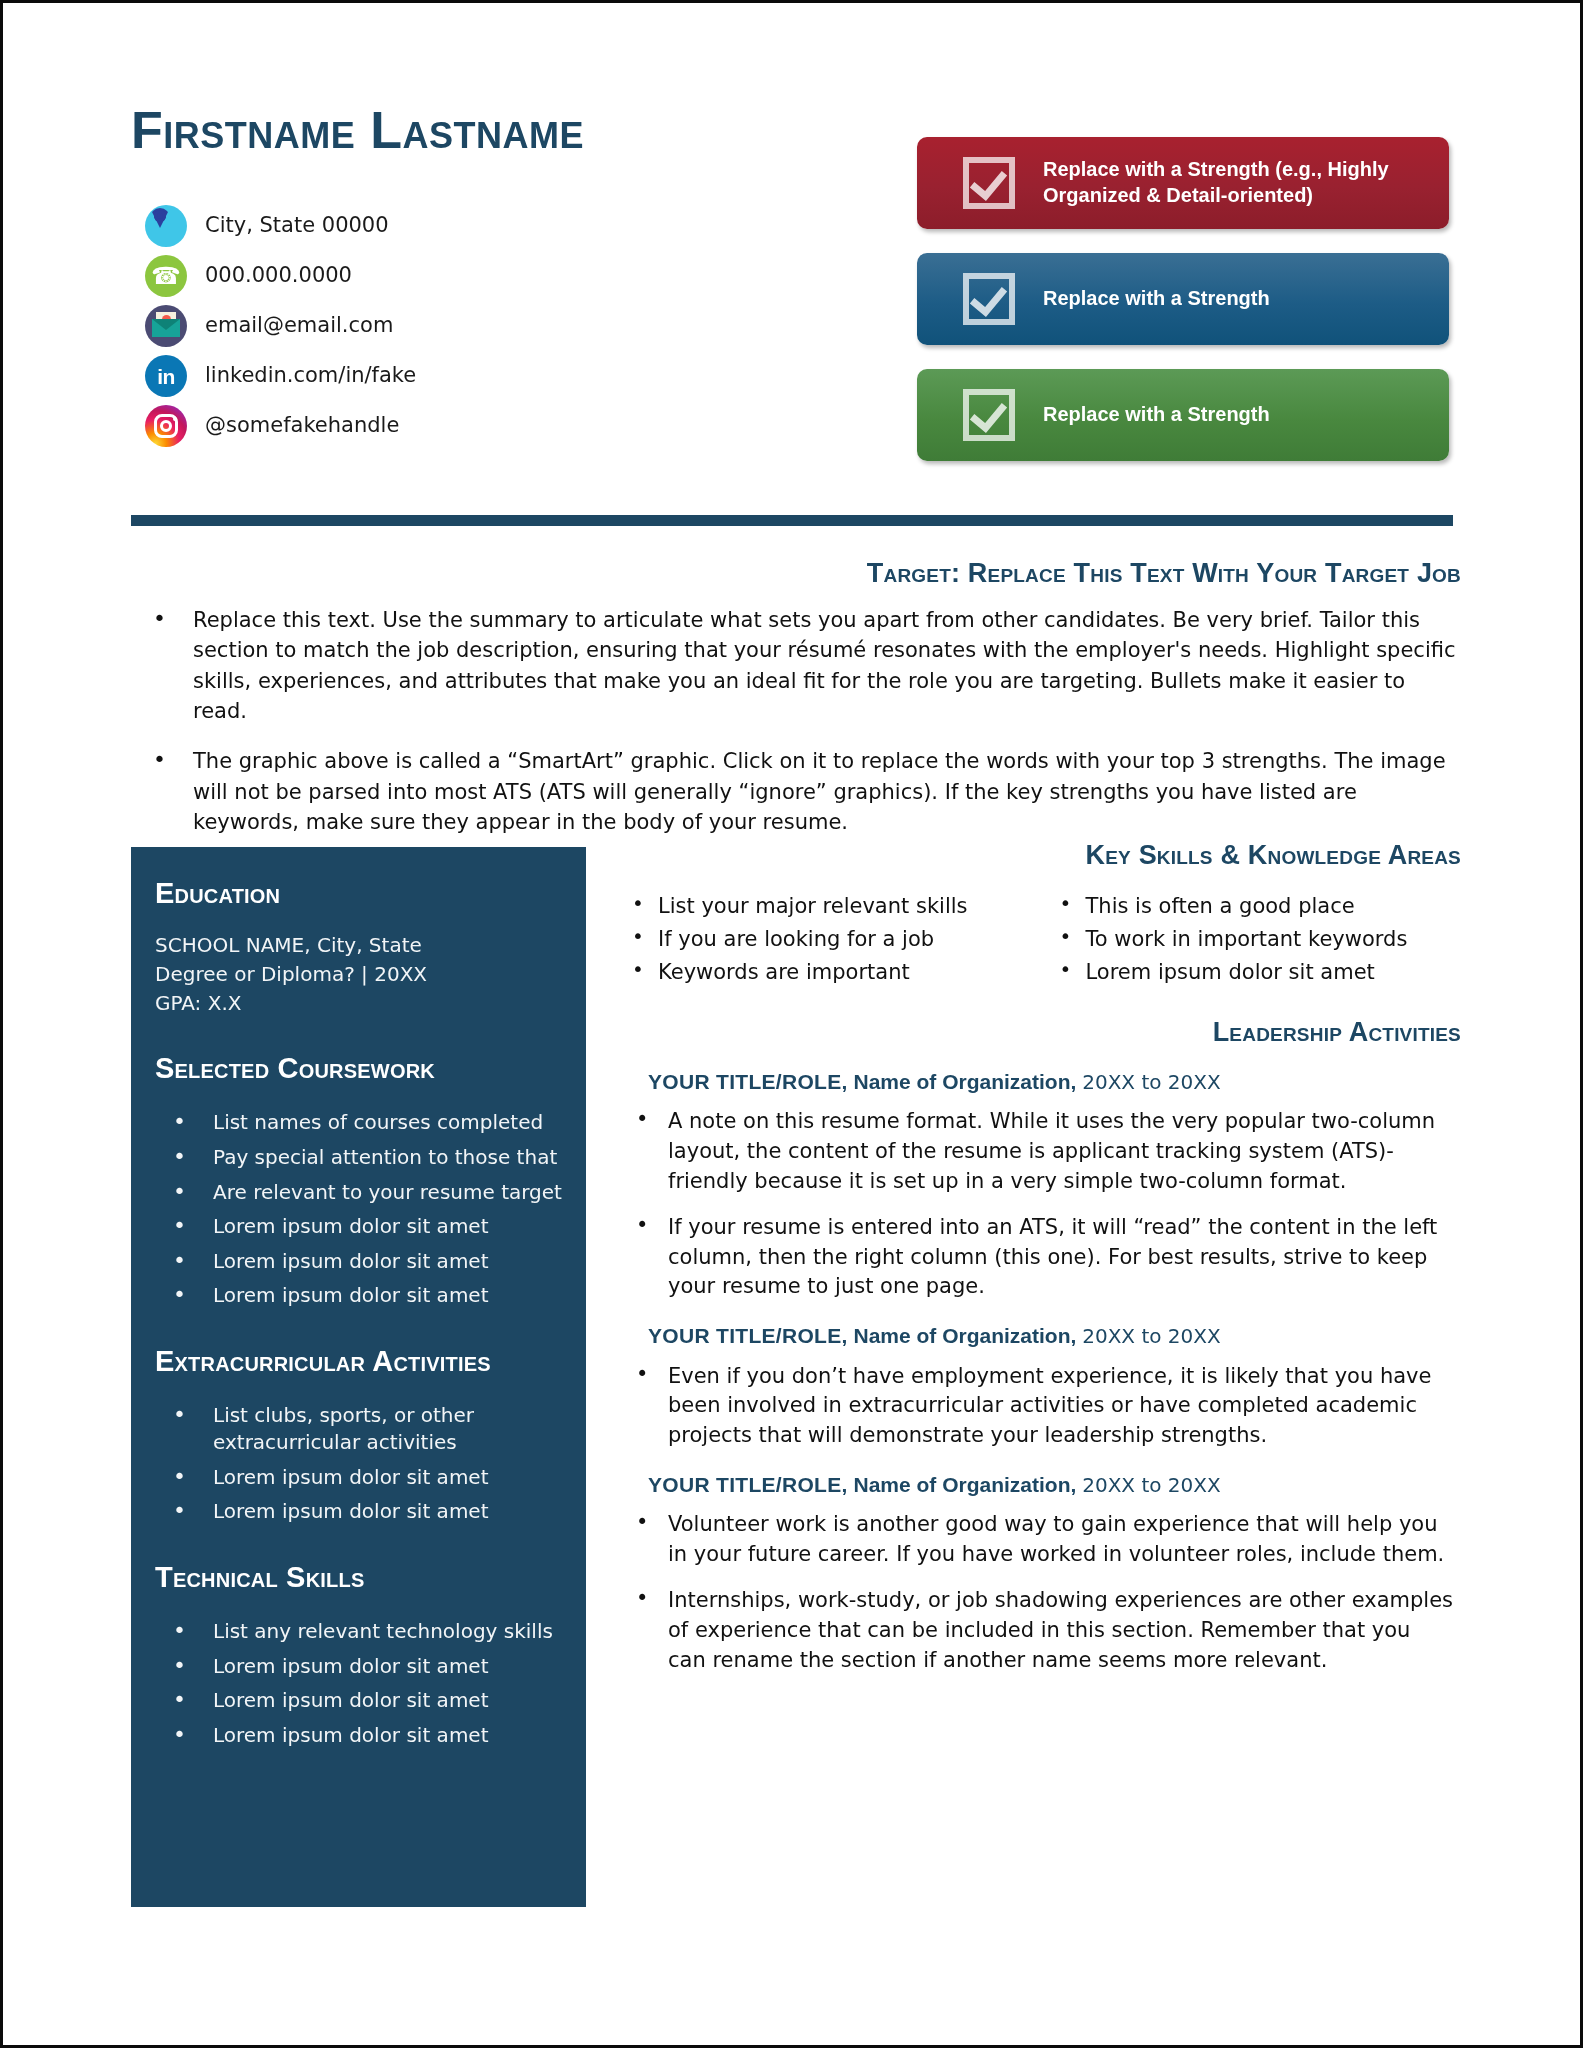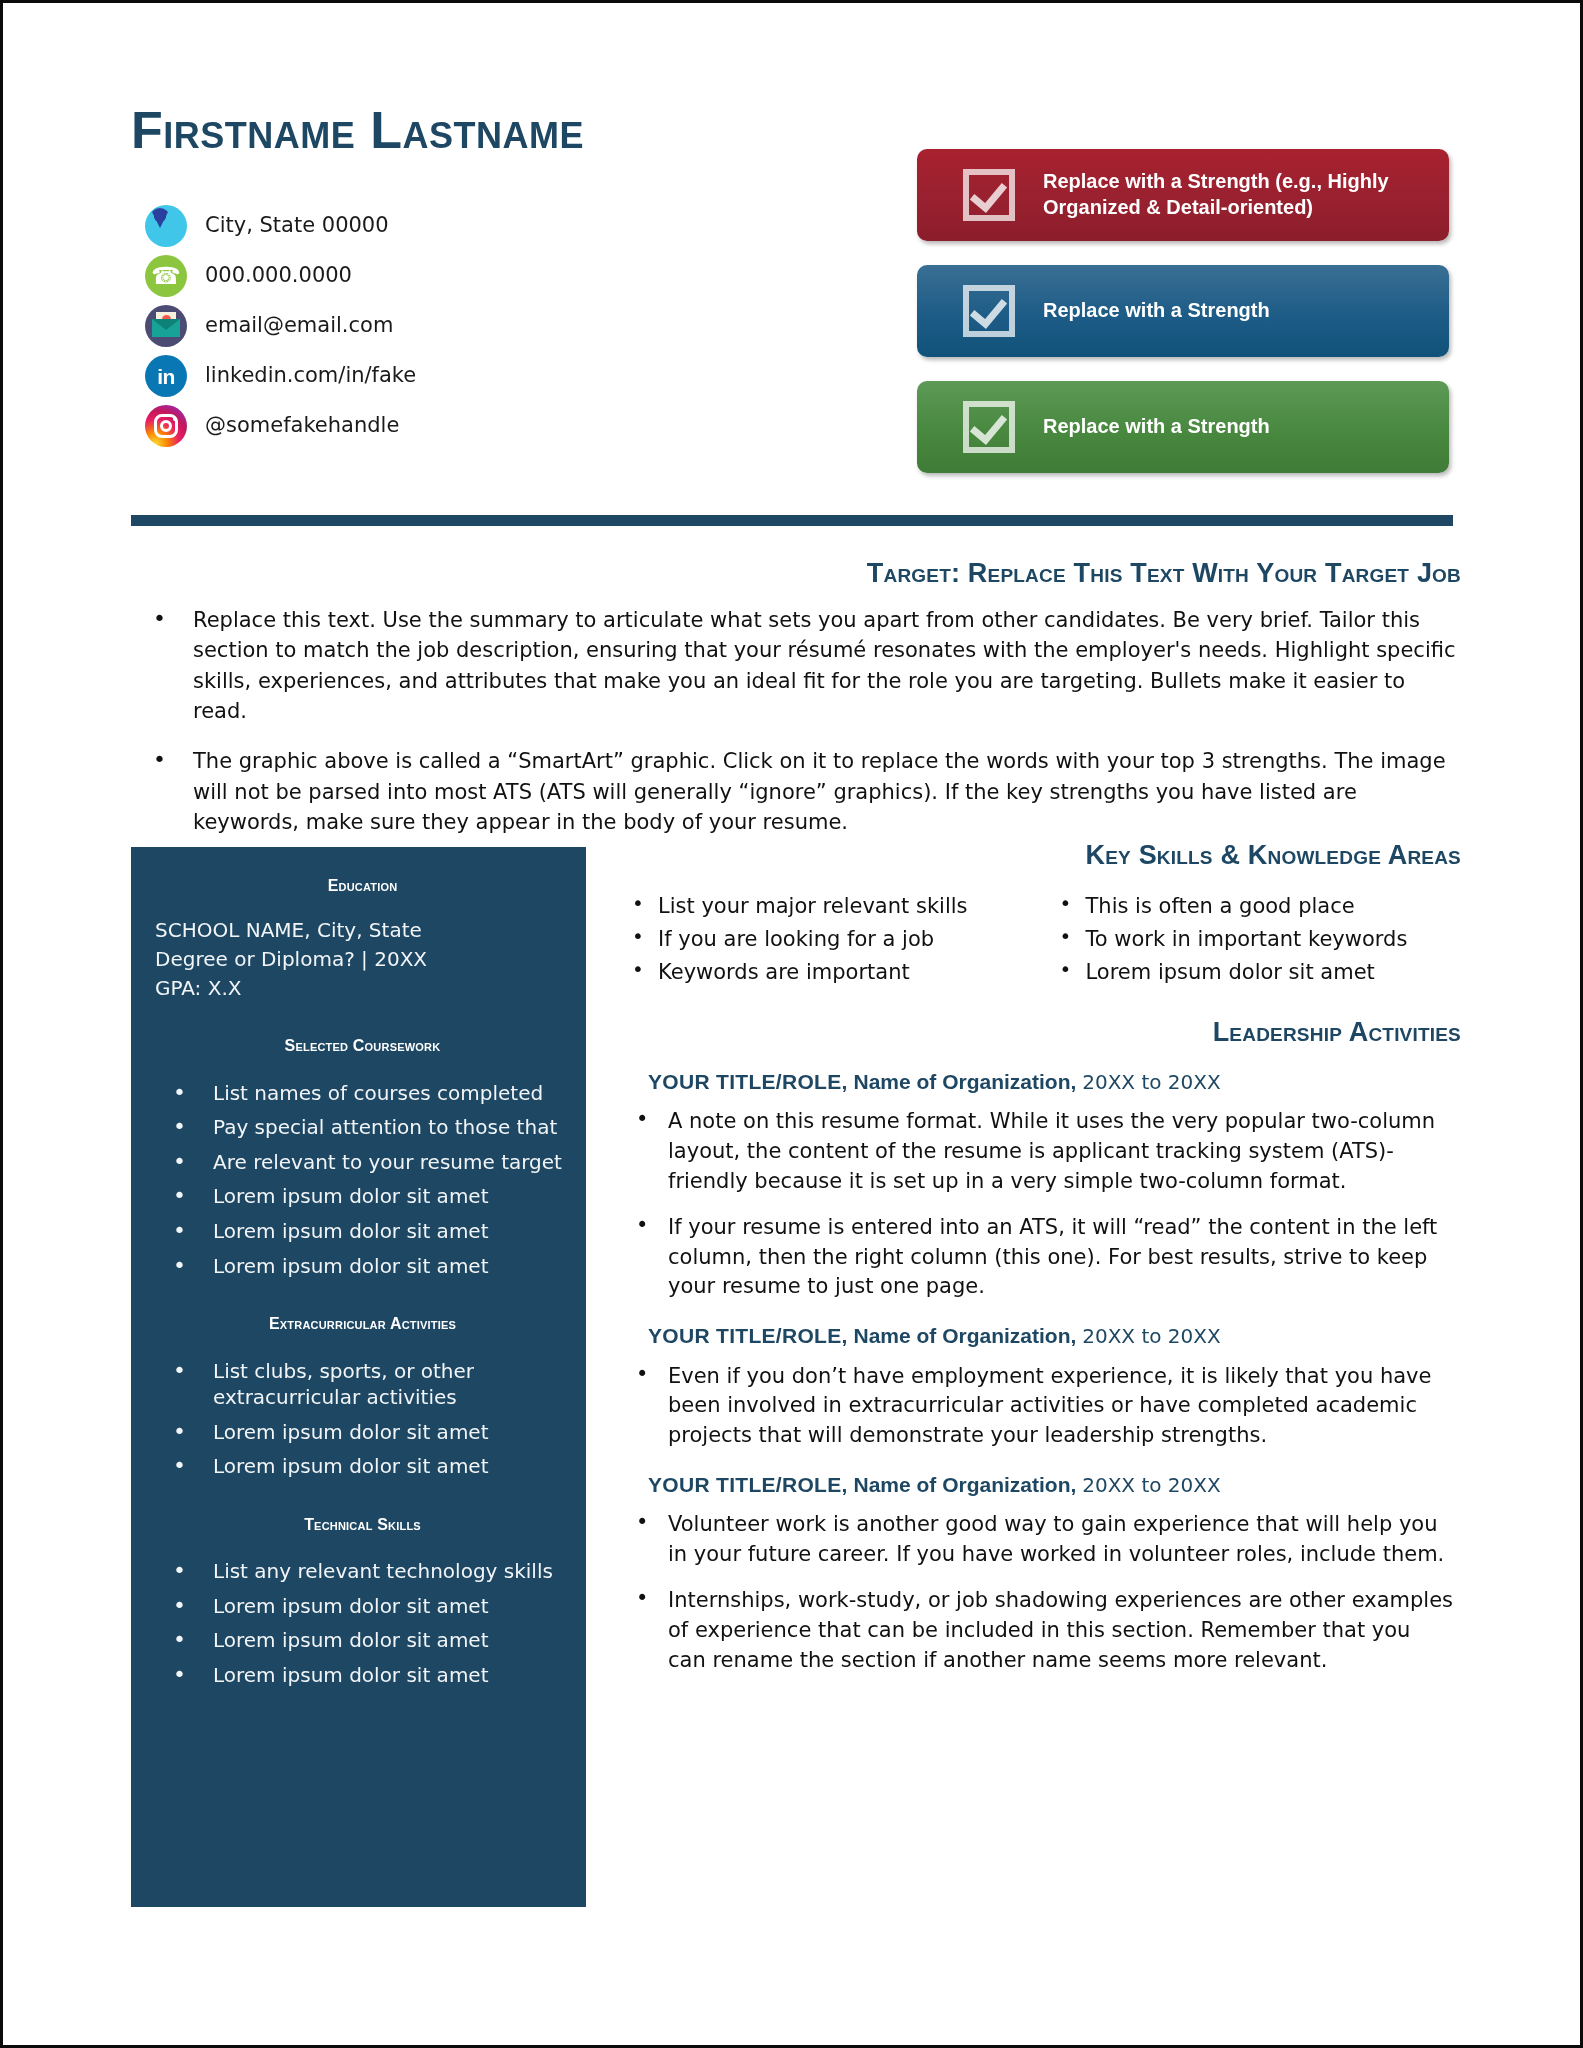--- a/index.html
+++ b/index.html
@@ -196,21 +196,21 @@
     right: 10px; top: 12px;
     width: 4px; height: 4px;
     border-radius: 50%;
     background: #fff;
   }
 
   
   #smartart {
     position: absolute;
     left: 908px;
-    top: 140px;
+    top: 128px;
     width: 532px;
   }
   .strength-box {
     position: relative;
     width: 532px;
     height: 92px;
     border-radius: 10px;
     margin-bottom: 24px;
     display: flex;
     align-items: center;
@@ -307,28 +307,27 @@
     left: 122px;
     top: 838px;
     width: 455px;
     background: #1d4763;
     padding: 30px 0 36px 0;
     box-sizing: border-box;
     min-height: 1060px;
   }
   .side-head {
     color: #ffffff;
-    font-size: 16px;
+    font-size: 29px;
     font-weight: bold;
     font-variant: small-caps;
     font-family: "Liberation Sans", sans-serif;
     margin: 0 16px 0 24px;
     line-height: 1.15;
     letter-spacing: 0.2px;
-    text-align: center;
   }
   .side-head.spaced { margin-top: 36px; }
   .side-text {
     color: #f2f5f7;
     font-size: 20px;
     line-height: 1.33;
     font-family: "DejaVu Sans", sans-serif;
     margin: 22px 24px 0 24px;
   }
   .side-text.tight { margin-top: 18px; }

